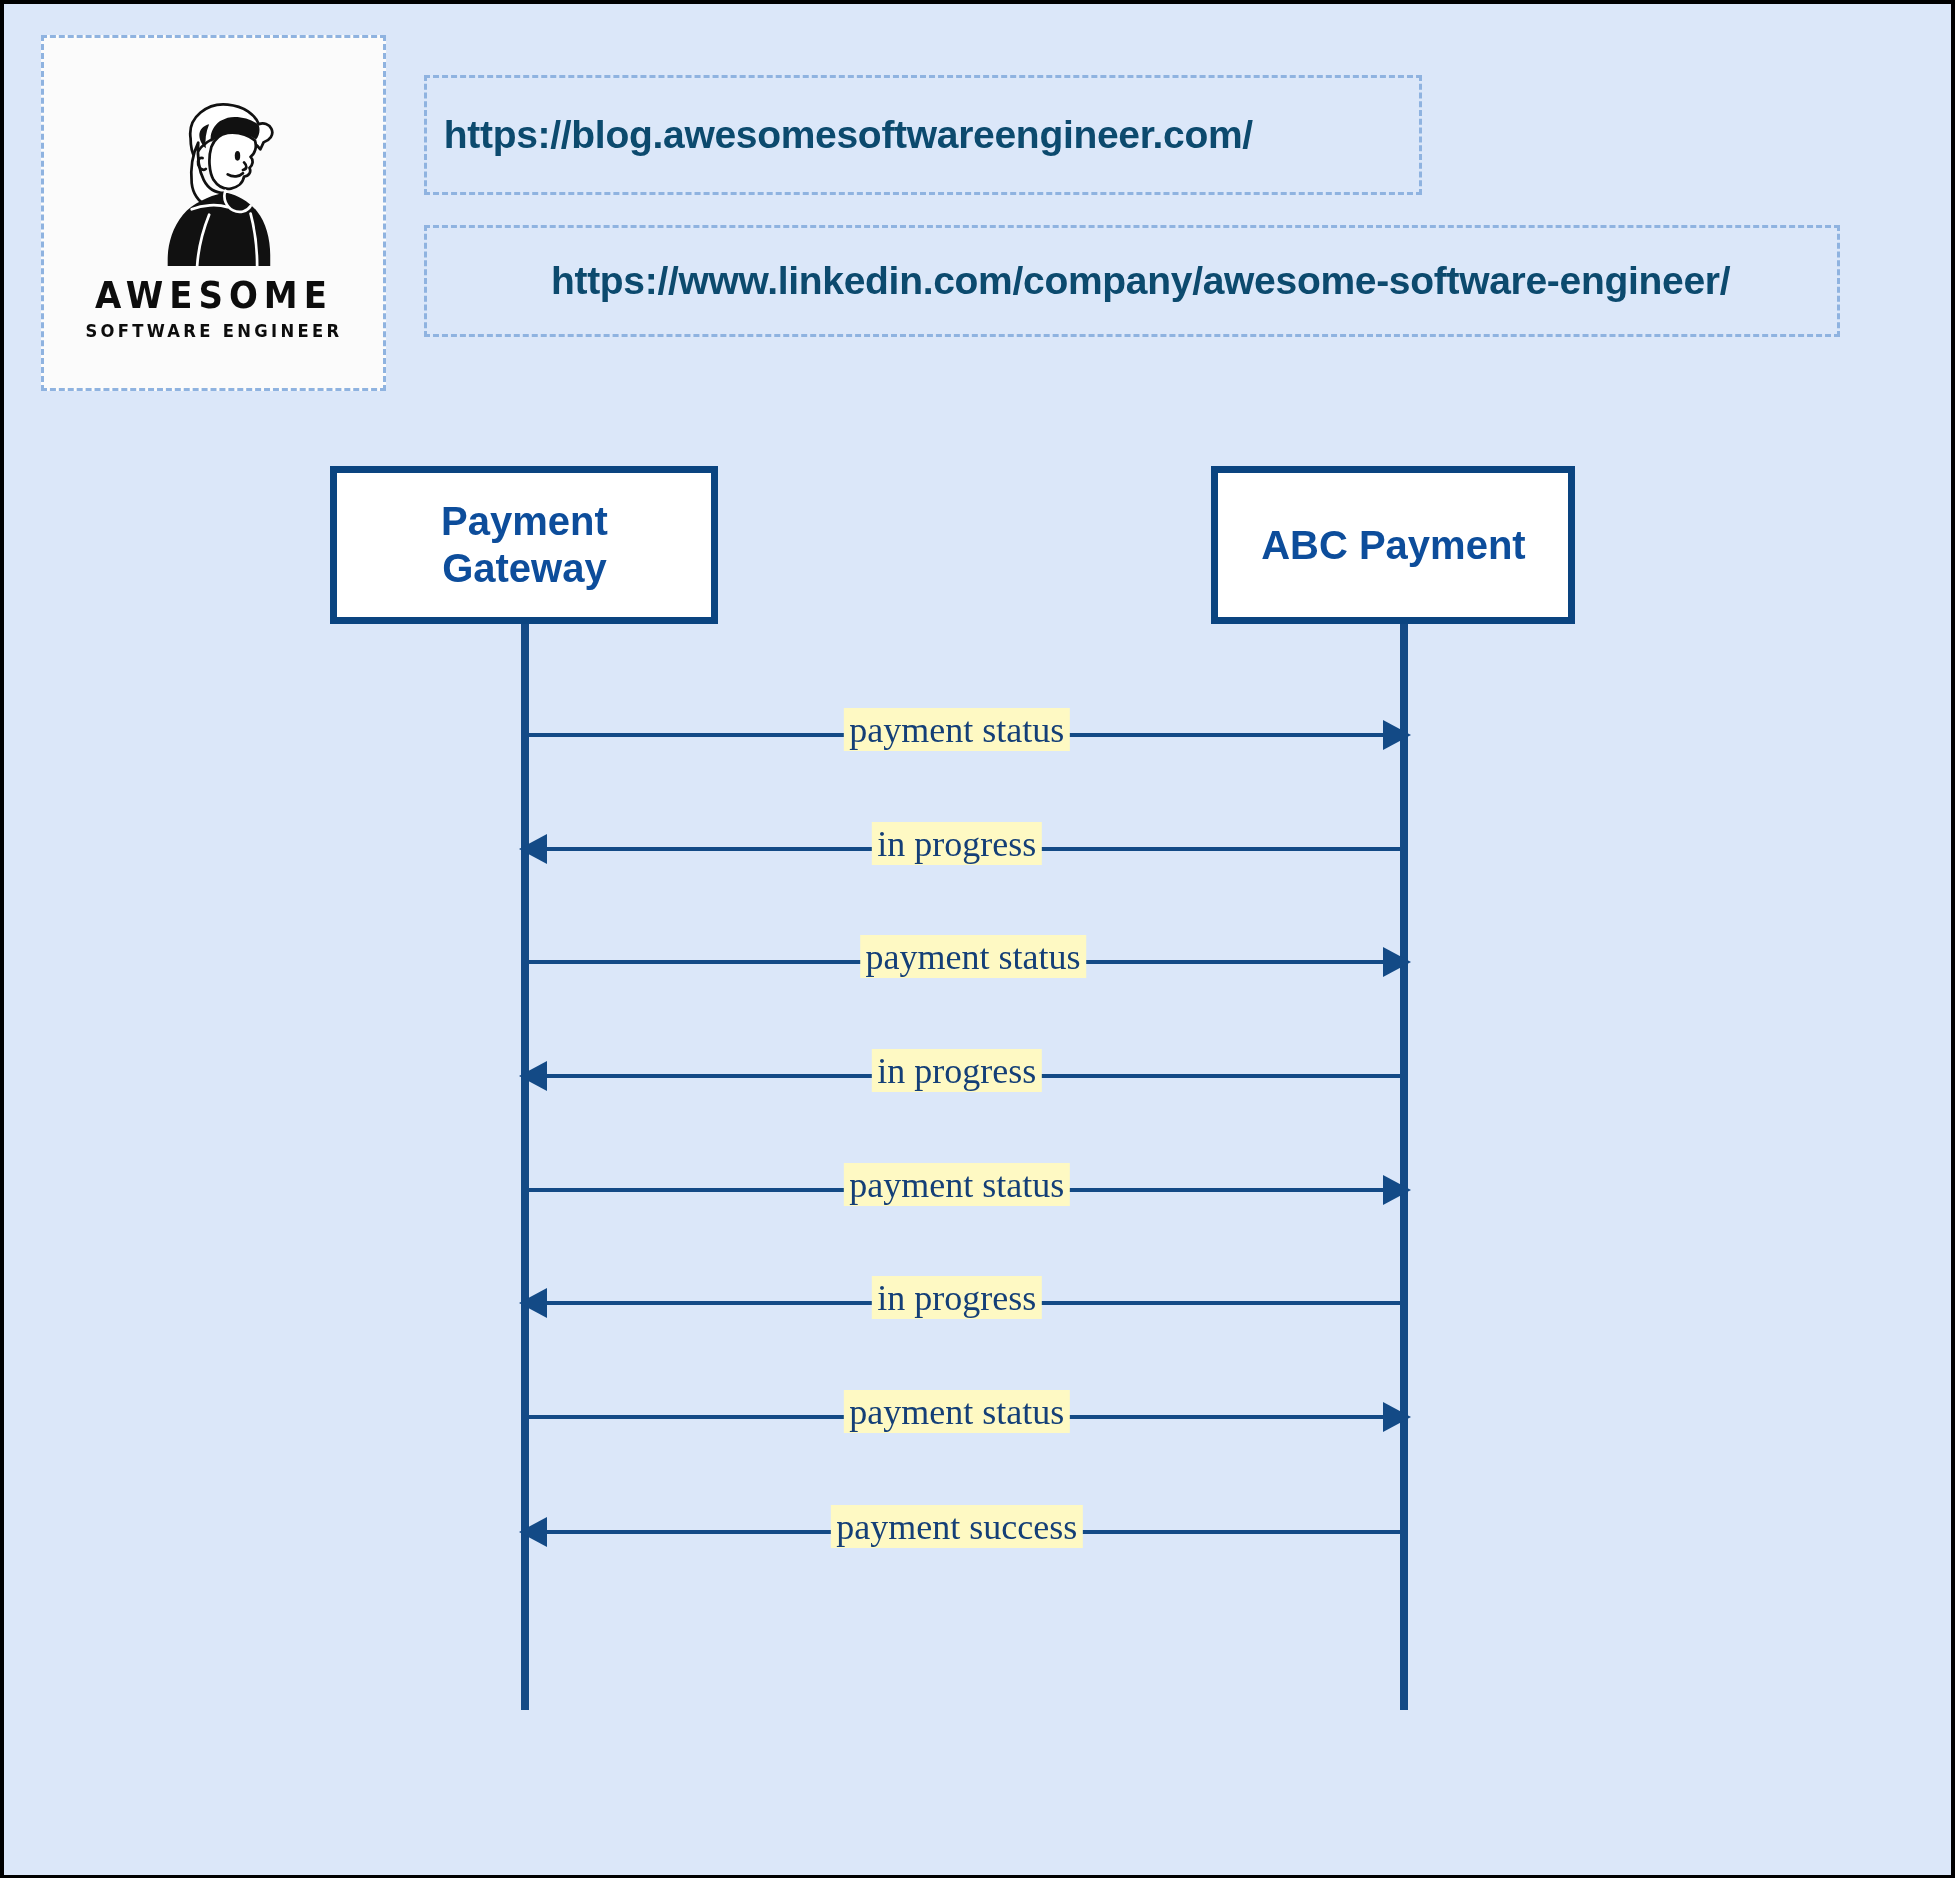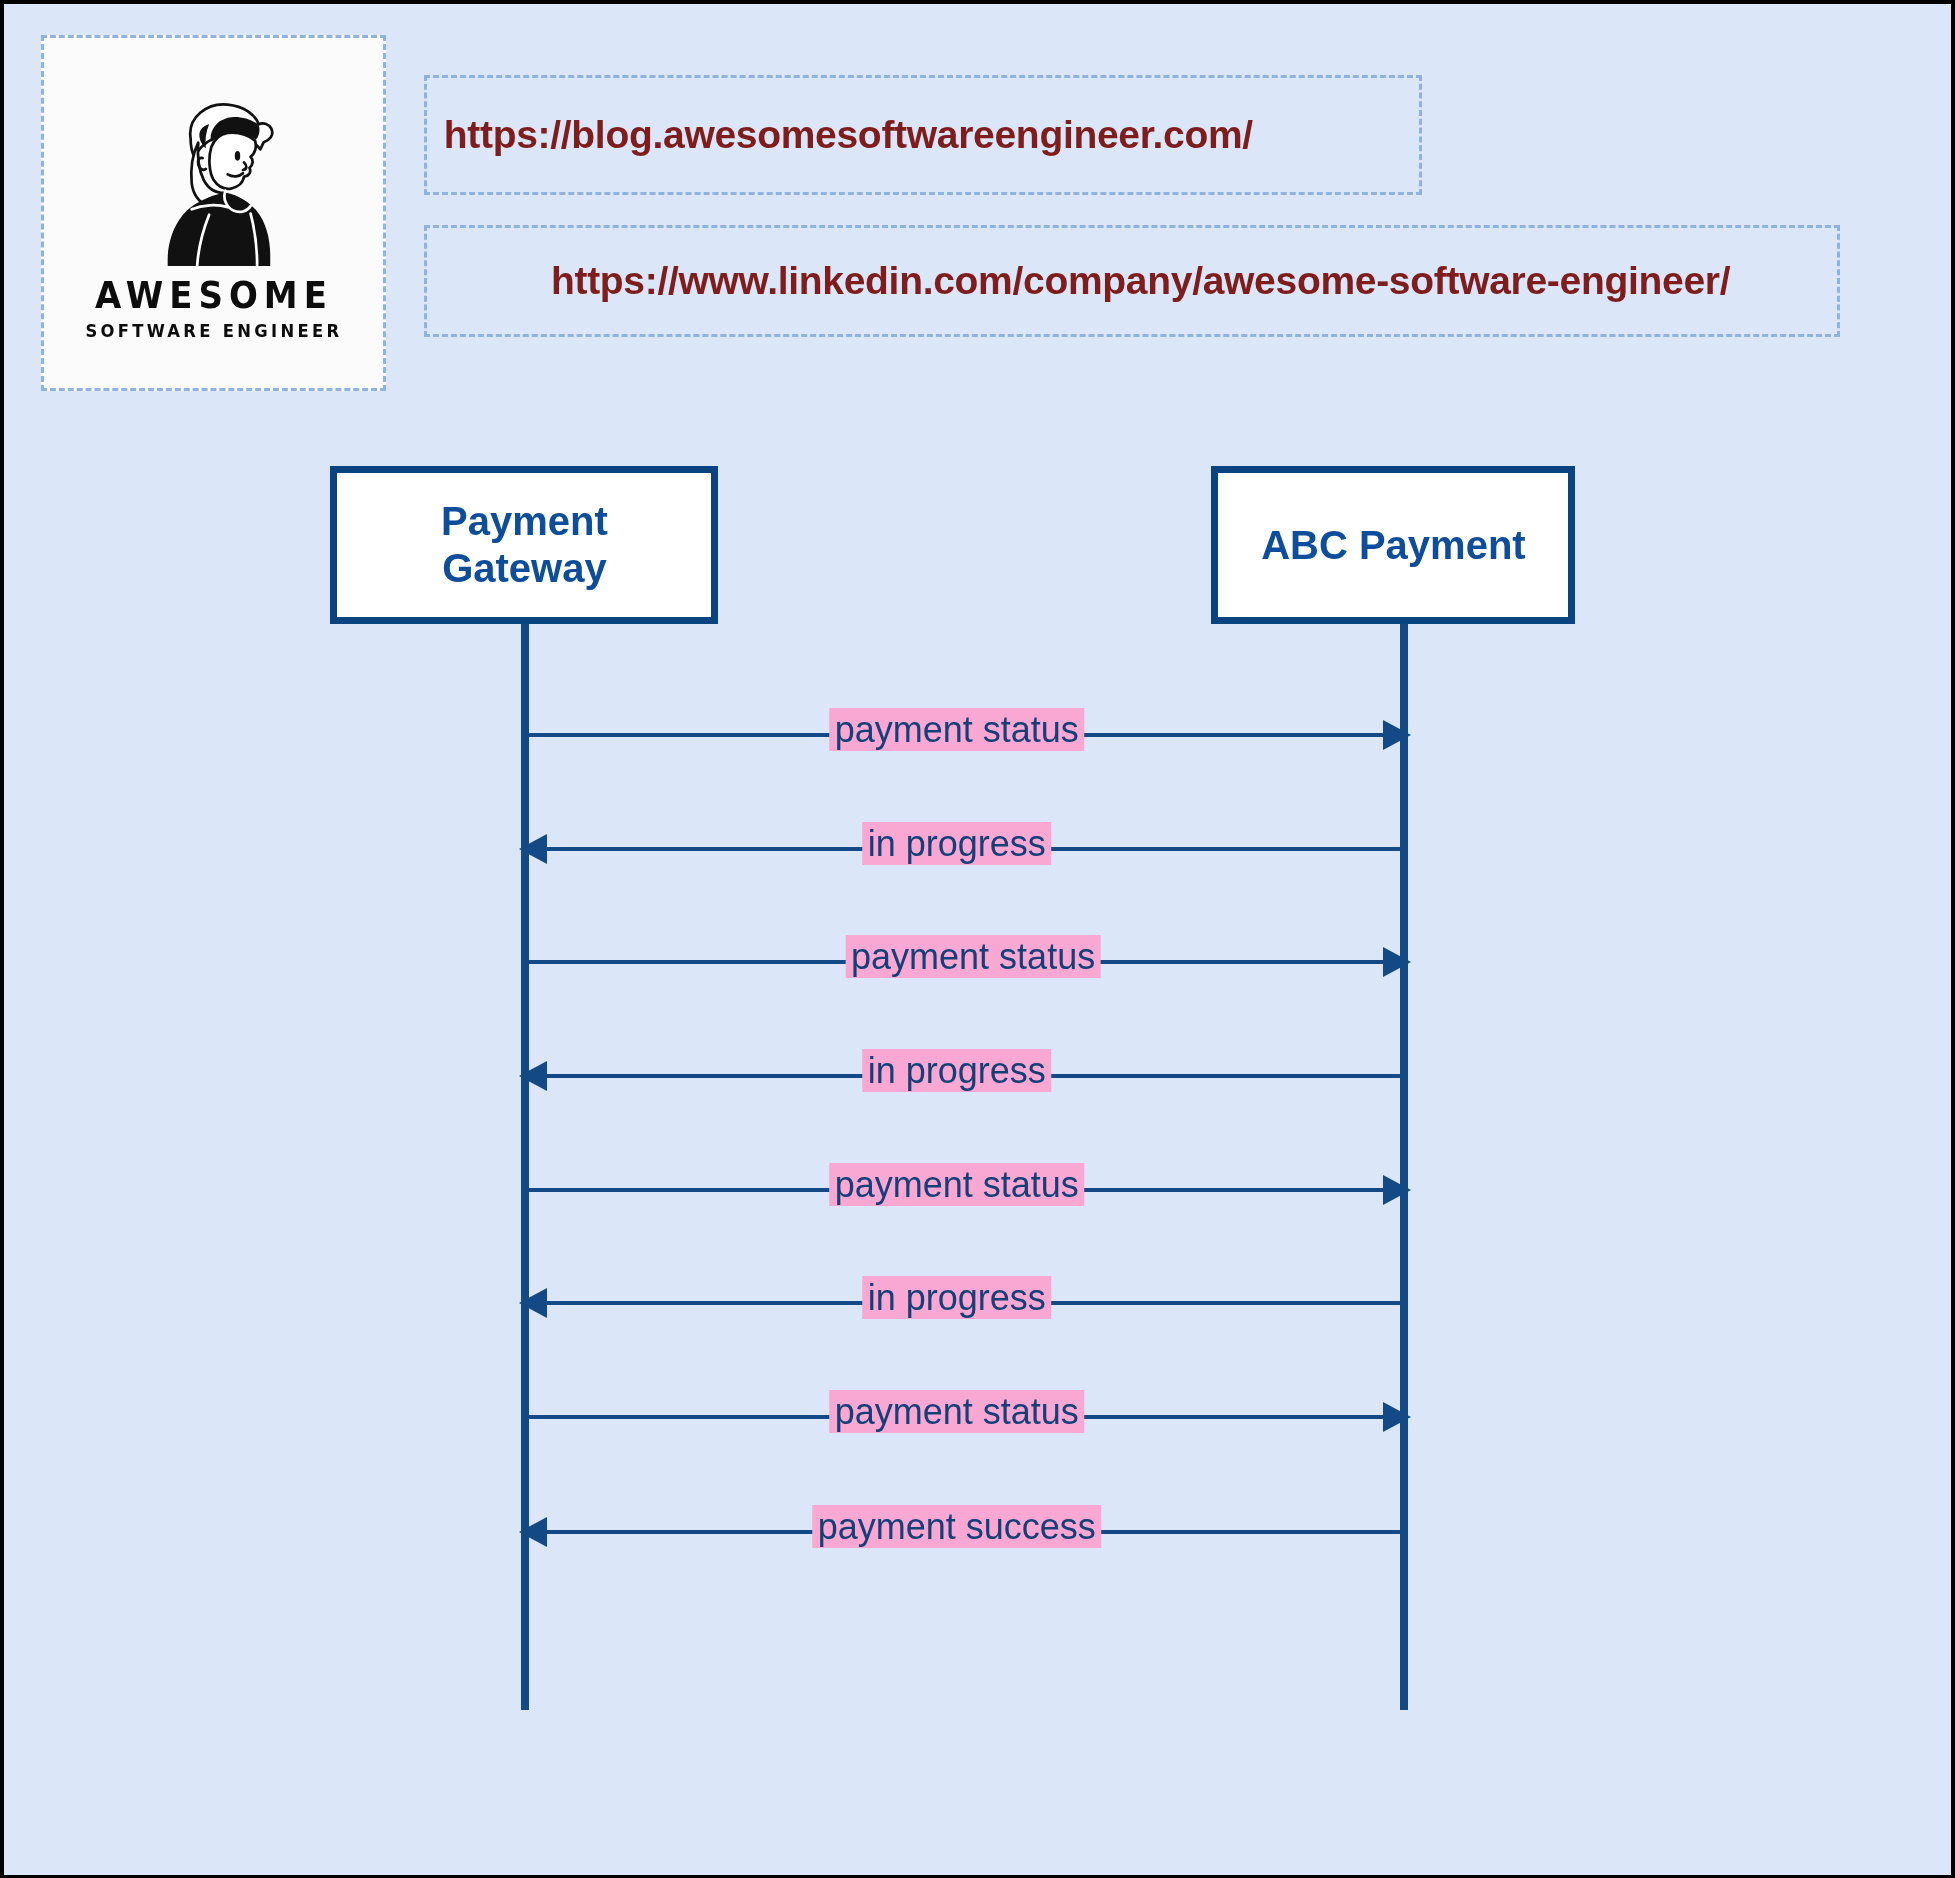--- a/index.html
+++ b/index.html
@@ -79,21 +79,21 @@
     border: 3.8px dashed #8fb3e0;
     box-sizing: border-box;
     display: flex;
     align-items: center;
     background: transparent;
   }
   .url-text {
     font-family: "Liberation Sans", sans-serif;
     font-weight: 700;
     font-size: 39px;
-    color: #7f1d1d;
+    color: #0c4a6e;
     white-space: nowrap;
     padding-left: 16.4px;
     letter-spacing: -0.3px;
   }
   #url-blog { left: 420px; top: 71px;  width: 998px; height: 120px; }
   #url-linkedin { left: 420px; top: 221px; width: 1416px; height: 112px; justify-content: center; }
 
   
   #seq {
     position: absolute;
@@ -165,23 +165,23 @@
   }
   .msg.to-left .msg-head {
     left: -2.2px;
     border-right: 28px solid #134a86;
   }
   .msg-label {
     position: absolute;
     top: -25px;
     left: 50%;
     transform: translateX(-50%);
-    background: #f9a8d4;
+    background: #fef9c3;
     padding: 3.3px 5.5px;
-    font-family: Liberation Sans, sans-serif;
+    font-family: Liberation Serif, serif;
     font-weight: 400;
     font-size: 36px;
     line-height: 1;
     color: #143f77;
     white-space: nowrap;
   }
   
   .msg[data-off="a"] .msg-label { transform: translateX(-50%) translateX(-8.2px); }
   .msg[data-off="b"] .msg-label { transform: translateX(-50%) translateX(8.2px); }
 </style>

